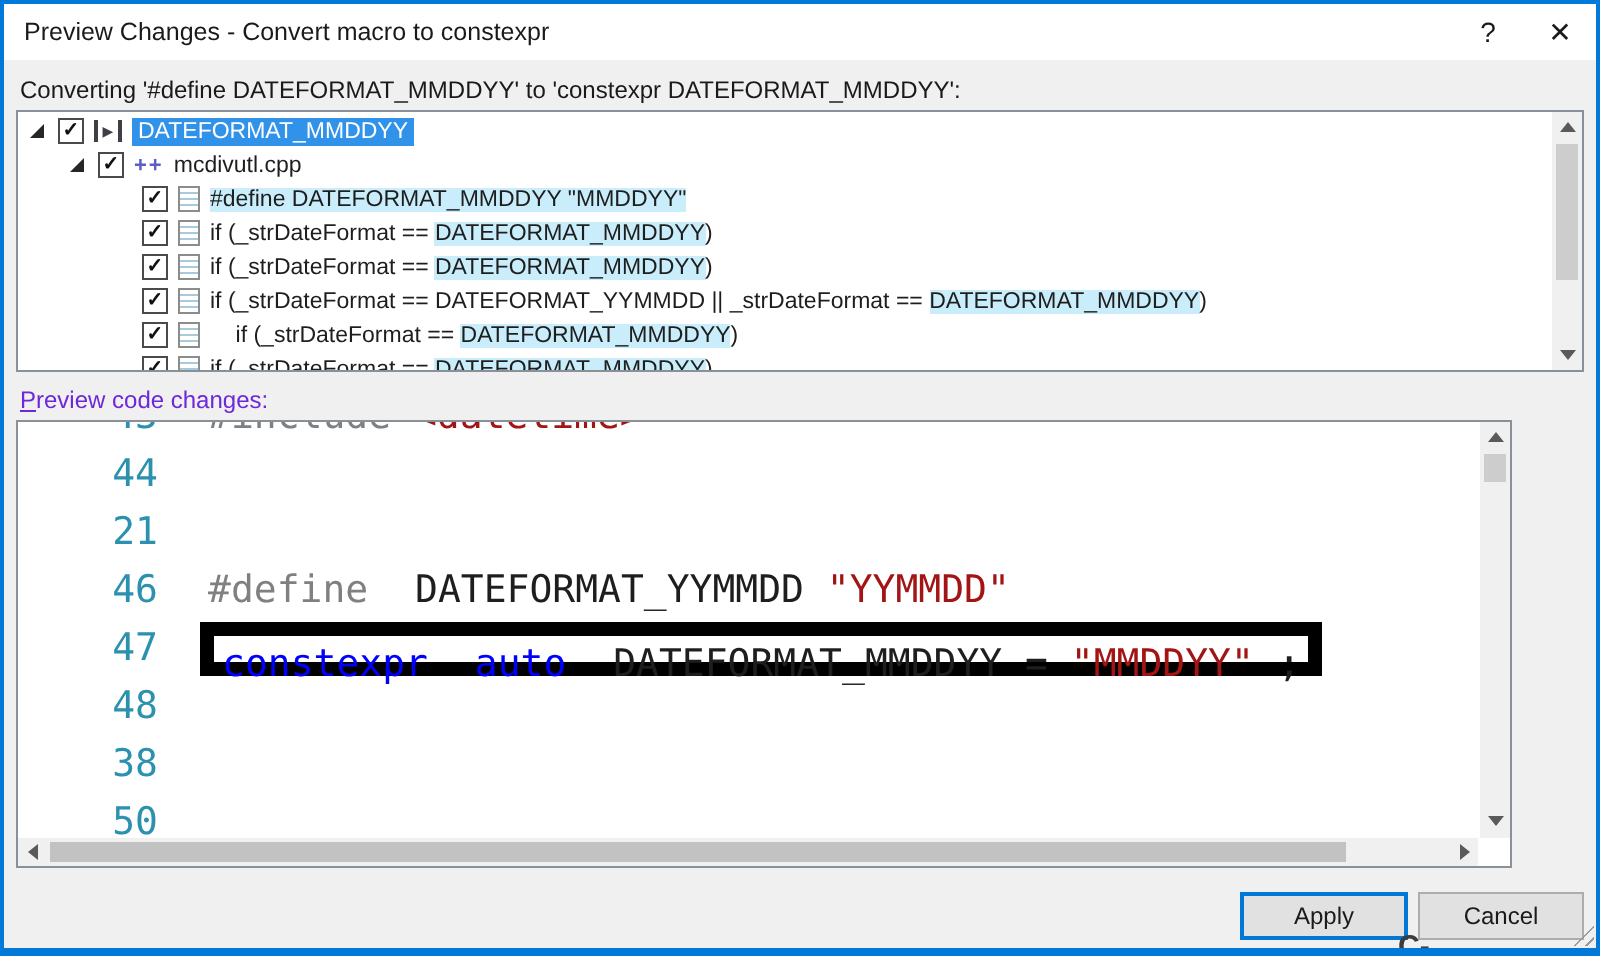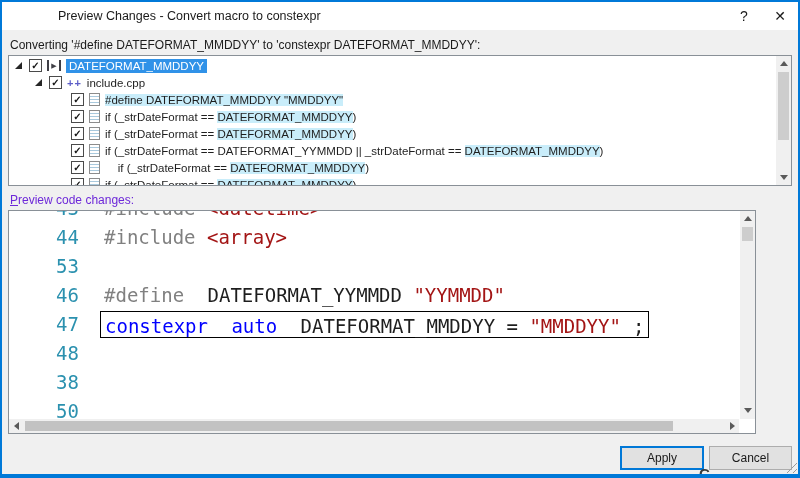--- a/index.html
+++ b/index.html
@@ -1,20 +1,20 @@
 <!DOCTYPE html>
 <html><head>
 <meta charset="utf-8">
 <style>
   * { margin:0; padding:0; box-sizing:border-box; }
   body { font-family:"Liberation Sans", sans-serif; background:#fff; }
   .dialog { position:relative; width:800px; height:478px; background:#F0F0F0;
     border:2px solid #0079D8; border-bottom-width:4px; overflow:hidden; }
   .titlebar { position:absolute; left:0; top:0; right:0; height:28px; background:#fff;
-    display:flex; align-items:center;padding-left:46px; }
+    display:flex; align-items:center; }
   .title { padding-left:10px; font-size:12.5px; color:#1A1A1A; flex:1; }
   .tb-btn { width:36px; height:28px; display:flex; align-items:center; justify-content:center;
     font-size:14px; color:#1A1A1A; cursor:default; }
   .converting { position:absolute; left:8px; top:36px; font-size:12px; color:#1A1A1A; }
 
   .tree-pane { position:absolute; left:6px; top:53px; width:784px; height:131px;
     background:#fff; border:1px solid #899097; overflow:hidden; }
   .tree-rows { position:absolute; left:0; top:1px; right:16px; }
   .trow { height:17px; display:flex; align-items:center; font-size:11.5px; color:#1E1E1E;
     white-space:pre; overflow:hidden; }
@@ -34,21 +34,21 @@
   .preview-label { position:absolute; left:8px; top:191px; font-size:12px; color:#6d28d9; }
   .preview-label::first-letter { text-decoration:underline; }
 
   .code-pane { position:absolute; left:6px; top:208px; width:748px; height:224px;
     background:#fff; border:1px solid #899097; overflow:hidden; }
   .code-lines { position:absolute; left:0; top:-17px; right:16px; overflow:hidden; }
   .cline { height:29px; line-height:29px; font-family:"DejaVu Sans Mono", monospace;
     font-size:19px; white-space:pre; display:flex; }
   .ln { width:70px; text-align:right; color:#2B91AF; flex:none; }
   .lc { margin-left:25px; color:#1E1E1E; }
-  .lc.boxed { border:1px solid #000000; margin-left:21px; padding:0 4px; height:27px; margin-top:1px; }
+  .lc.boxed { border:7px solid #000000; margin-left:21px; padding:0 4px; height:27px; margin-top:1px; }
   .tk-d { color:#808080; } .tk-s { color:#A31515; } .tk-k { color:#0000FF; } .tk-p { color:#1E1E1E;margin-left:12px; }
 
   .sb-v { position:absolute; right:0; width:15px; background:#F0F0F0; }
   .sb-h { position:absolute; bottom:0; left:0; height:14px; background:#F0F0F0; }
   .sb-btn { position:absolute; display:flex; align-items:center; justify-content:center; }
   .tri-up { width:0;height:0;border-left:4px solid transparent;border-right:4px solid transparent;border-bottom:5px solid #5A5A5A; }
   .tri-dn { width:0;height:0;border-left:4px solid transparent;border-right:4px solid transparent;border-top:5px solid #5A5A5A; }
   .tri-lf { width:0;height:0;border-top:4px solid transparent;border-bottom:4px solid transparent;border-right:5px solid #5A5A5A; }
   .tri-rt { width:0;height:0;border-top:4px solid transparent;border-bottom:4px solid transparent;border-left:5px solid #5A5A5A; }
   .thumb-v { position:absolute; left:2px; width:11px; background:#CDCDCD; }
@@ -72,21 +72,21 @@
     <div class="title">Preview Changes - Convert macro to constexpr</div>
     <div class="tb-btn">?</div>
     <div class="tb-btn">✕</div>
   </div>
 
   <div class="converting">Converting '#define DATEFORMAT_MMDDYY' to 'constexpr DATEFORMAT_MMDDYY':</div>
 
   <div class="tree-pane">
     <div class="tree-rows">
         <div class="trow" style="padding-left: 6px;"><span class="expander"></span><span class="cb">✓</span><span class="ticon macro">▶</span><span class="tlabel sel"><span>DATEFORMAT_MMDDYY</span></span></div>
-        <div class="trow" style="padding-left: 26px;"><span class="expander"></span><span class="cb">✓</span><span class="ticon cpp">++</span><span class="tlabel"><span>include.cpp</span></span></div>
+        <div class="trow" style="padding-left: 26px;"><span class="expander"></span><span class="cb">✓</span><span class="ticon cpp">++</span><span class="tlabel"><span>mcdivutl.cpp</span></span></div>
         <div class="trow" style="padding-left: 62px;"><span class="cb">✓</span><span class="ticon doc"></span><span class="tlabel"><span class="hl">#define DATEFORMAT_MMDDYY "MMDDYY"</span></span></div>
         <div class="trow" style="padding-left: 62px;"><span class="cb">✓</span><span class="ticon doc"></span><span class="tlabel"><span>if (_strDateFormat == </span><span class="hl">DATEFORMAT_MMDDYY</span><span>)</span></span></div>
         <div class="trow" style="padding-left: 62px;"><span class="cb">✓</span><span class="ticon doc"></span><span class="tlabel"><span>if (_strDateFormat == </span><span class="hl">DATEFORMAT_MMDDYY</span><span>)</span></span></div>
         <div class="trow" style="padding-left: 62px;"><span class="cb">✓</span><span class="ticon doc"></span><span class="tlabel"><span>if (_strDateFormat == DATEFORMAT_YYMMDD || _strDateFormat == </span><span class="hl">DATEFORMAT_MMDDYY</span><span>)</span></span></div>
         <div class="trow" style="padding-left: 62px;"><span class="cb">✓</span><span class="ticon doc"></span><span class="tlabel"><span>    if (_strDateFormat == </span><span class="hl">DATEFORMAT_MMDDYY</span><span>)</span></span></div>
         <div class="trow" style="padding-left: 62px;"><span class="cb">✓</span><span class="ticon doc"></span><span class="tlabel"><span>if (_strDateFormat == </span><span class="hl">DATEFORMAT_MMDDYY</span><span>)</span></span></div>
       </div>
     <div class="sb-v" style="top:0; bottom:0;">
       <div class="sb-btn" style="top:0; left:0; width:15px; height:15px;">
           <span class="tri-up"></span>
@@ -96,22 +96,22 @@
           <span class="tri-dn"></span>
         </div>
     </div>
   </div>
 
   <div class="preview-label">Preview code changes:</div>
 
   <div class="code-pane">
     <div class="code-lines">
         <div class="cline"><span class="ln">43</span><span class="lc"><span class="tk-d">#include </span><span class="tk-s">&lt;datetime&gt;</span></span></div>
-        <div class="cline"><span class="ln">44</span><span class="lc"><span class="tk-d">#include </span><span class="tk-s">&lt;array&gt;</span></span></div>
-        <div class="cline"><span class="ln">53</span><span class="lc"></span></div>
+        <div class="cline"><span class="ln">44</span></div>
+        <div class="cline"><span class="ln">21</span><span class="lc"></span></div>
         <div class="cline"><span class="ln">46</span><span class="lc"><span class="tk-d">#define </span><span class="tk-p">DATEFORMAT_YYMMDD </span><span class="tk-s">"YYMMDD"</span></span></div>
         <div class="cline"><span class="ln">47</span><span class="lc boxed"><span class="tk-k">constexpr</span><span class="tk-p"> </span><span class="tk-k">auto</span><span class="tk-p"> DATEFORMAT_MMDDYY = </span><span class="tk-s">"MMDDYY"</span><span class="tk-p">;</span></span></div>
         <div class="cline"><span class="ln">48</span><span class="lc"></span></div>
         <div class="cline"><span class="ln">38</span><span class="lc"></span></div>
         <div class="cline"><span class="ln">50</span><span class="lc"></span></div>
       </div>
     <div class="sb-v" style="top:0; bottom:14px;">
       <div class="sb-btn" style="top:0; left:0; width:15px; height:15px;">
           <span class="tri-up"></span>
         </div>

